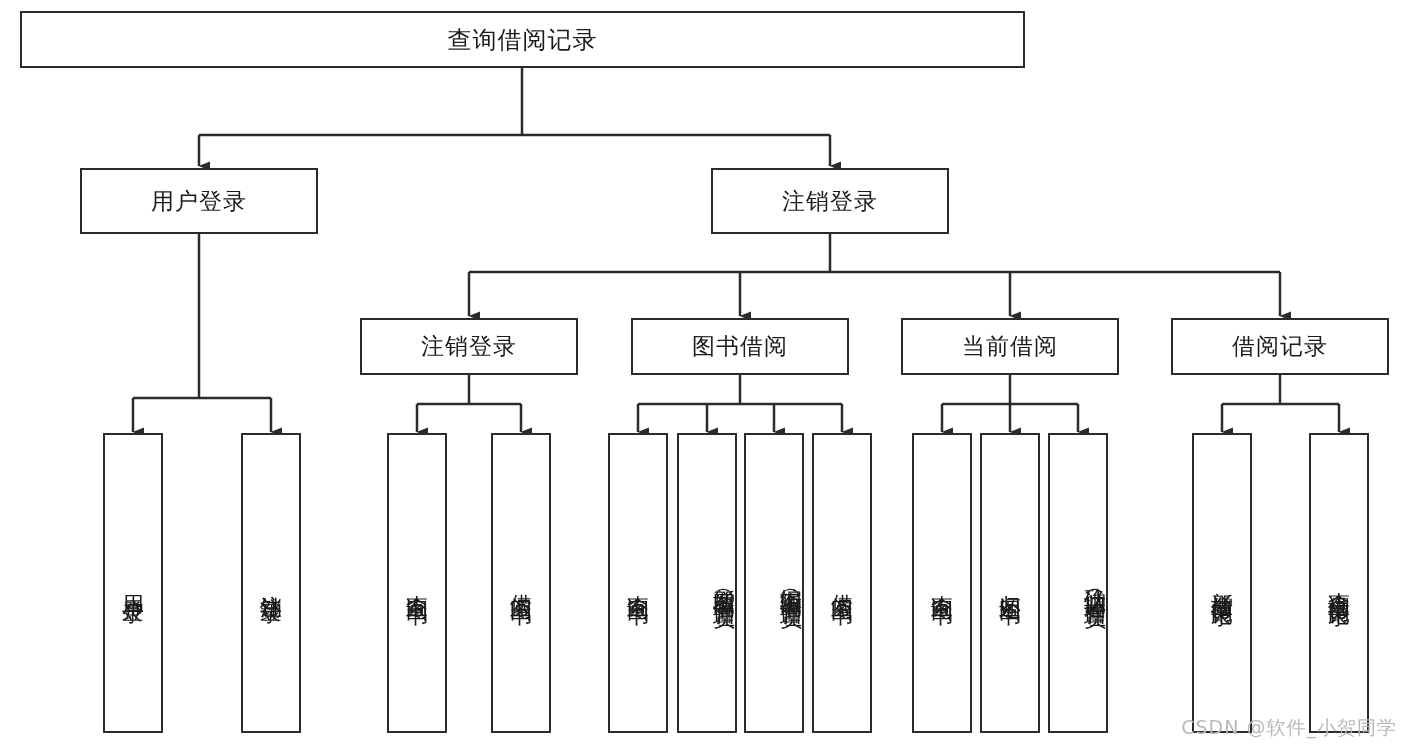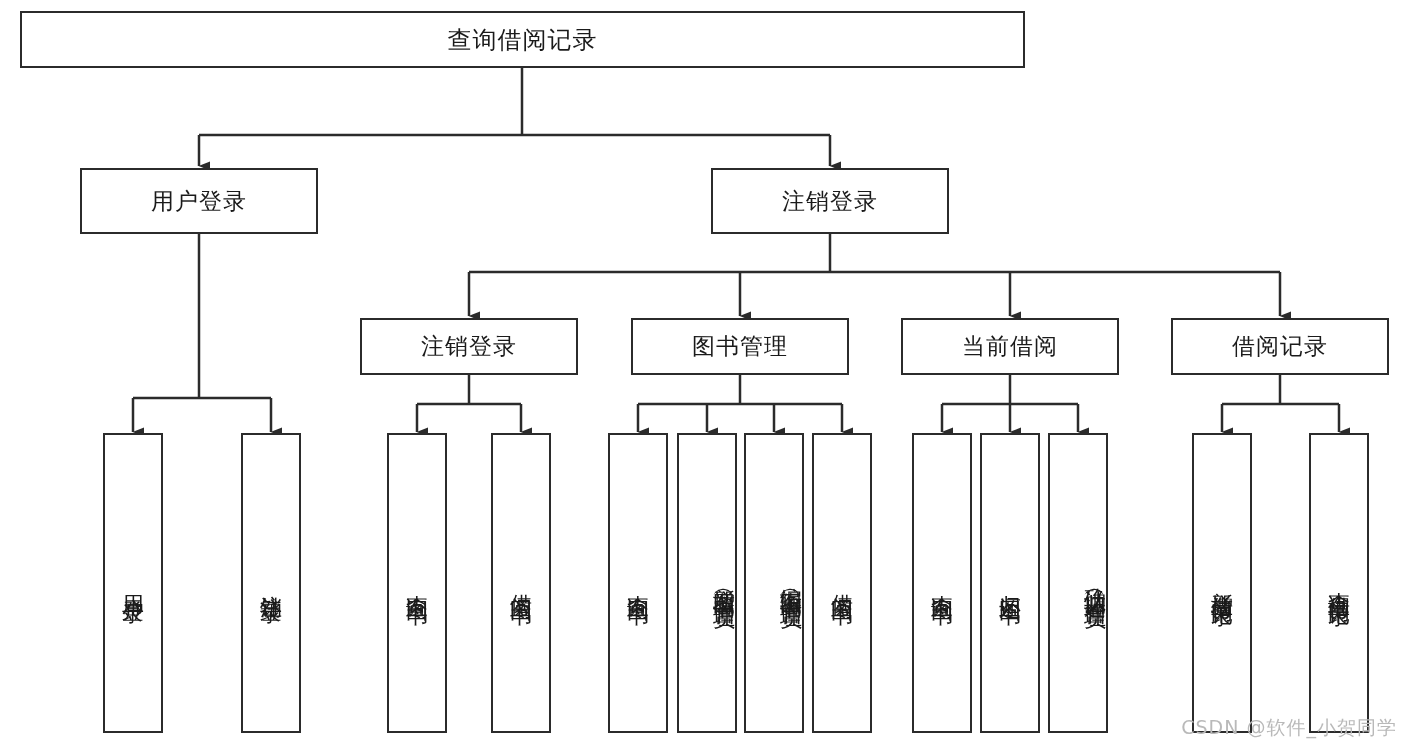--- a/index.html
+++ b/index.html
@@ -137,21 +137,21 @@
     <span class="lbl">用户登录</span>
   </div>
   <div class="node horiz" style="left:711px; top:168px; width:238px; height:66px;">
     <span class="lbl">注销登录</span>
   </div>
 
   <div class="node horiz" style="left:360px; top:318px; width:218px; height:57px;">
     <span class="lbl">注销登录</span>
   </div>
   <div class="node horiz" style="left:631px; top:318px; width:218px; height:57px;">
-    <span class="lbl">图书管理</span>
+    <span class="lbl">图书借阅</span>
   </div>
   <div class="node horiz" style="left:1171px; top:318px; width:218px; height:57px;">
     <span class="lbl">借阅记录</span>
   </div>
   <div class="node horiz" style="left:901px; top:318px; width:218px; height:57px;">
     <span class="lbl">当前借阅</span>
   </div>
 
   <div class="node vert" style="left:103px; top:433px; width:60px; height:300px;">
     <span class="lbl">用户登录</span>

